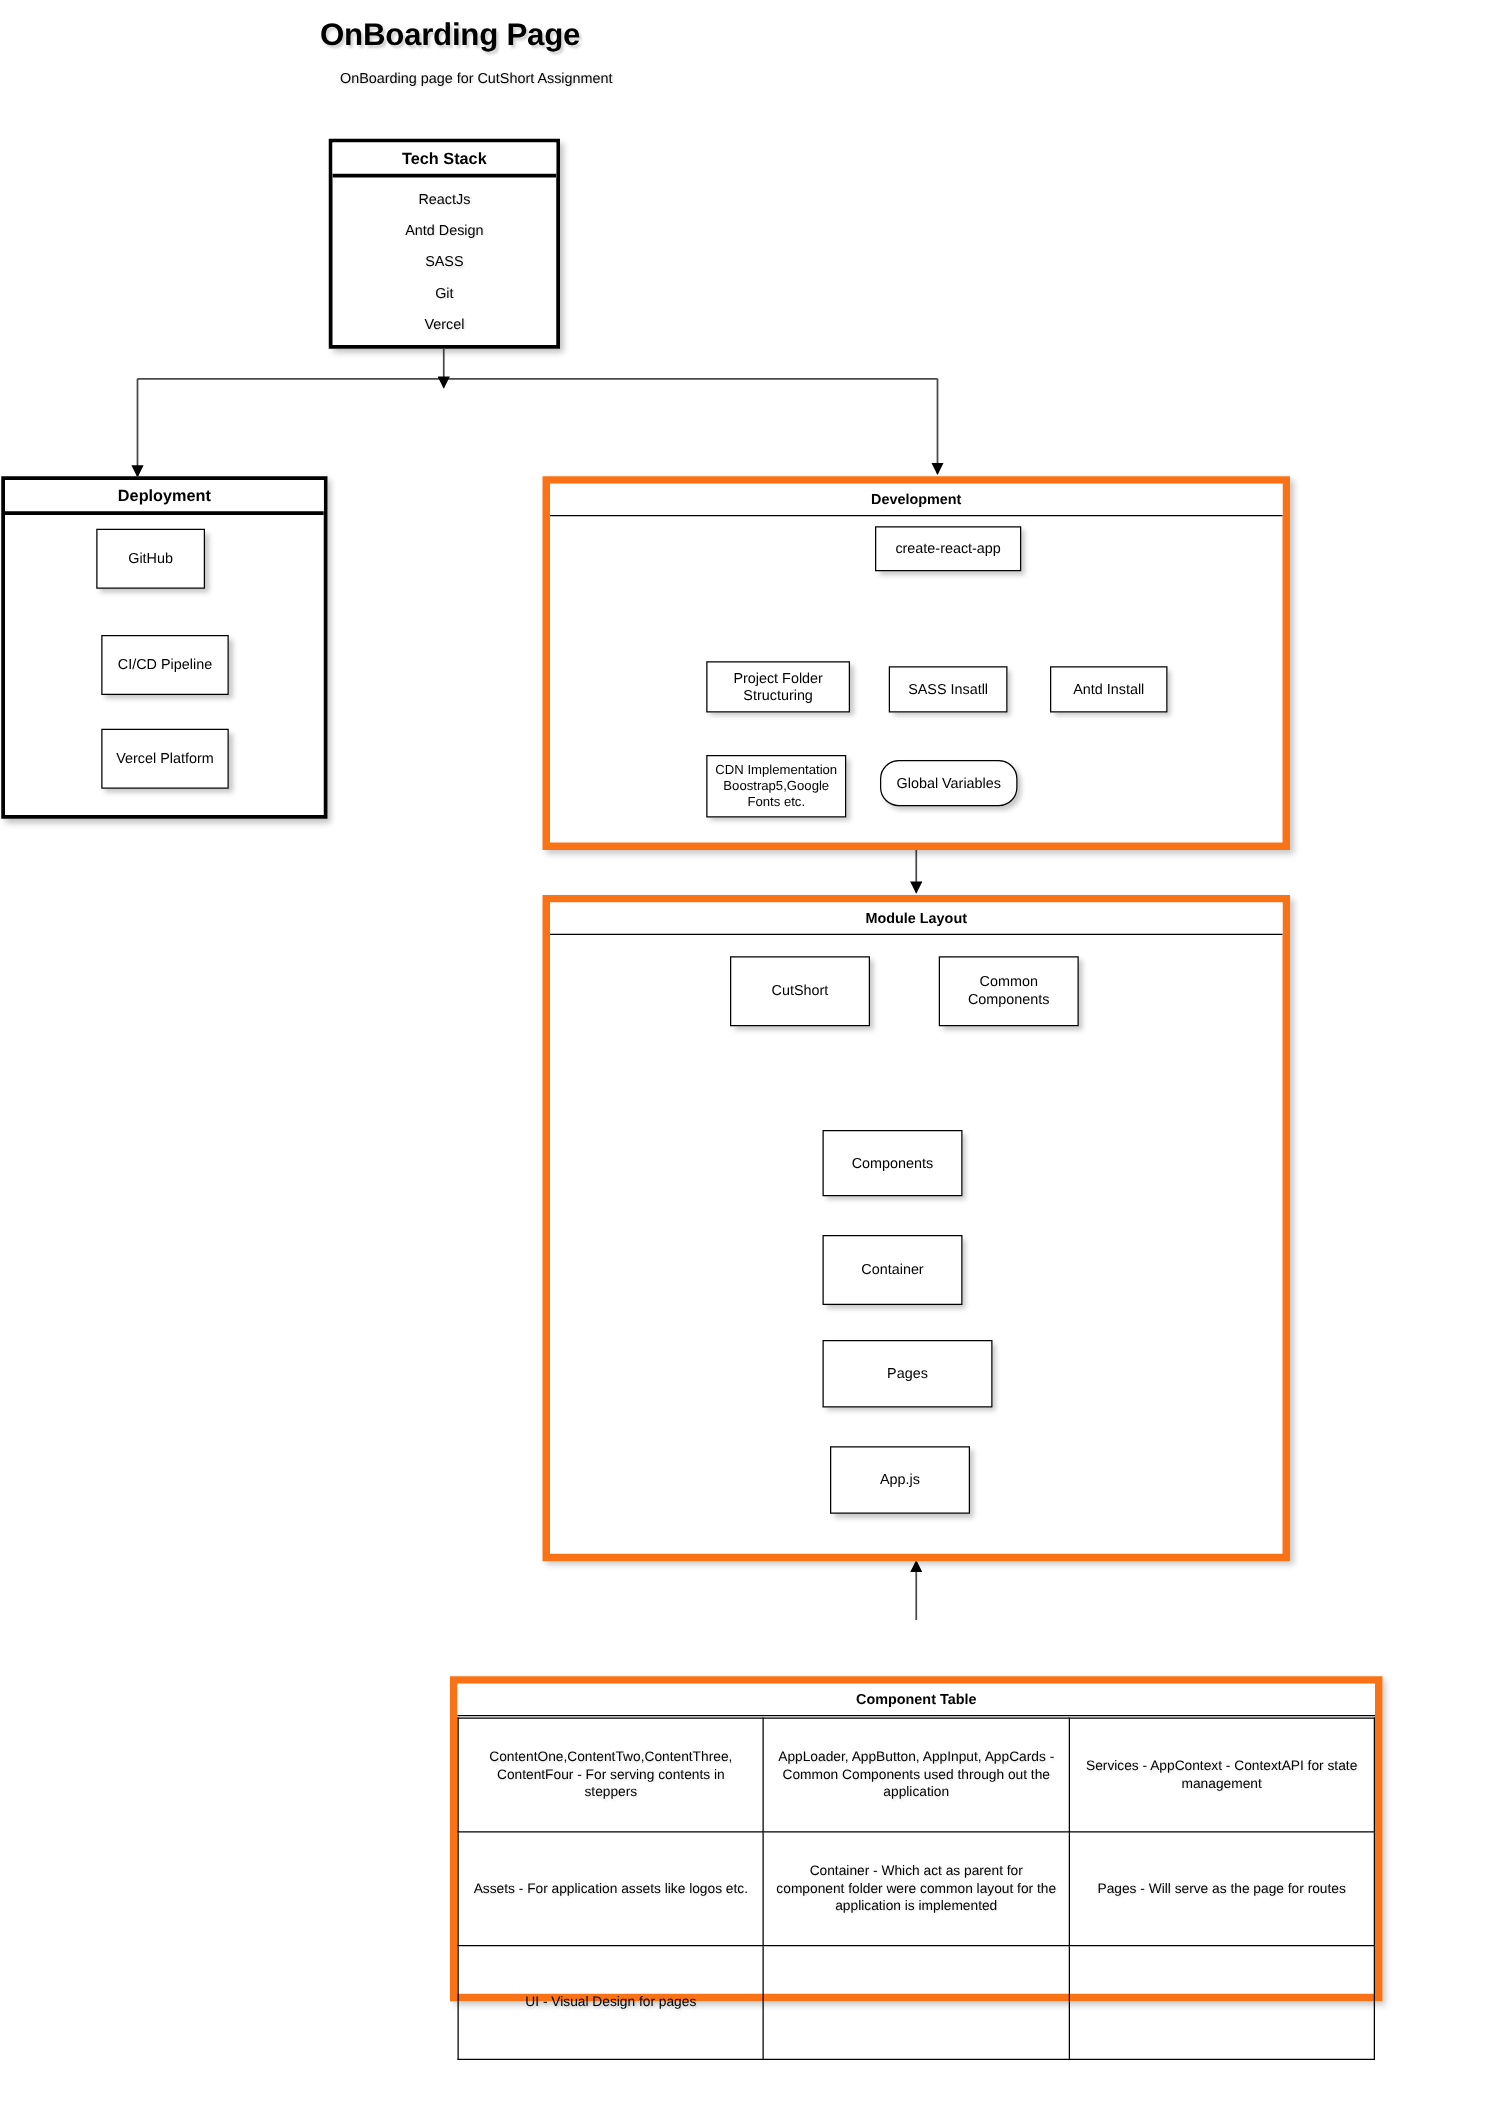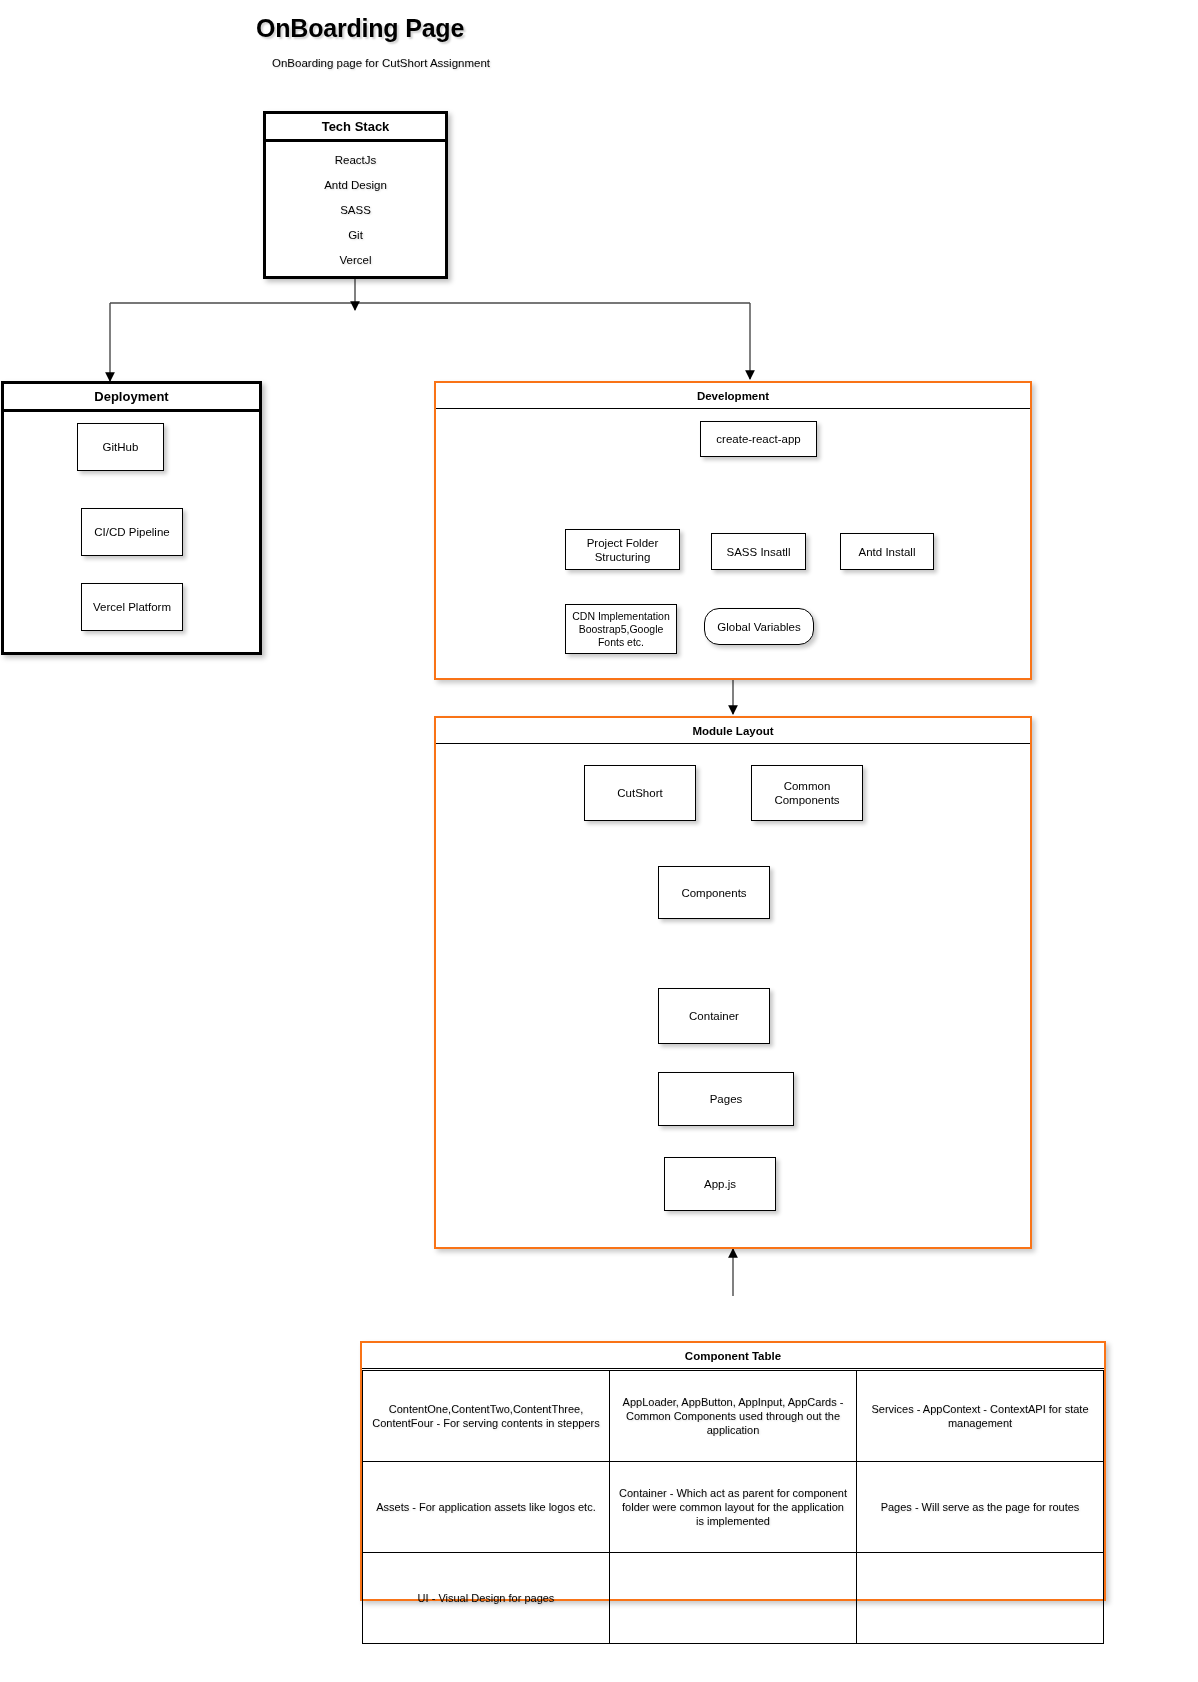--- a/index.html
+++ b/index.html
@@ -56,21 +56,21 @@
     text-align: center;
     font-size: 11.5px;
     line-height: 14px;
     box-shadow: 3px 3px 4px rgba(0,0,0,0.22);
     padding: 2px 4px;
   }
 
   
   .lane {
     background: #ffffff;
-    border: 2px solid #f97316;
+    border: 6px solid #f97316;
     box-shadow: 3px 3px 5px rgba(0,0,0,0.22);
   }
   .lane-heavy {
     border: 3px solid #000000;
     box-shadow: 3px 3px 5px rgba(0,0,0,0.25);
   }
   .lane-title {
     position: absolute;
     left: 0; top: 0;
     width: 100%;
@@ -233,21 +233,21 @@
 
   <div class="abs lane" style="left:434px; top:716px; width:598px; height:533px;">
     <div class="lane-title">Module Layout</div>
   </div>
   <div class="abs node" style="left:584px; top:765px; width:112px; height:56px;">
     <span class="lbl">CutShort</span>
   </div>
   <div class="abs node" style="left:751px; top:765px; width:112px; height:56px;">
     <span class="lbl">Common Components</span>
   </div>
-  <div class="abs node" style="left:658px; top:866px; width:112px; height:53px;">
+  <div class="abs node" style="left:658px; top:904px; width:112px; height:53px;">
     <span class="lbl">Components</span>
   </div>
   <div class="abs node" style="left:658px; top:988px; width:112px; height:56px;">
     <span class="lbl">Container</span>
   </div>
   <div class="abs node" style="left:658px; top:1072px; width:136px; height:54px;">
     <span class="lbl">Pages</span>
   </div>
   <div class="abs node" style="left:664px; top:1157px; width:112px; height:54px;">
     <span class="lbl">App.js</span>

